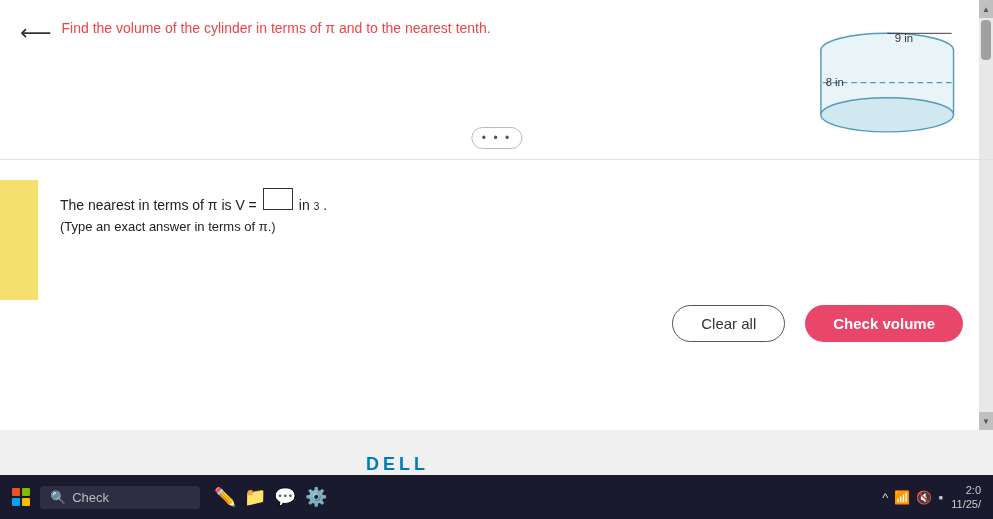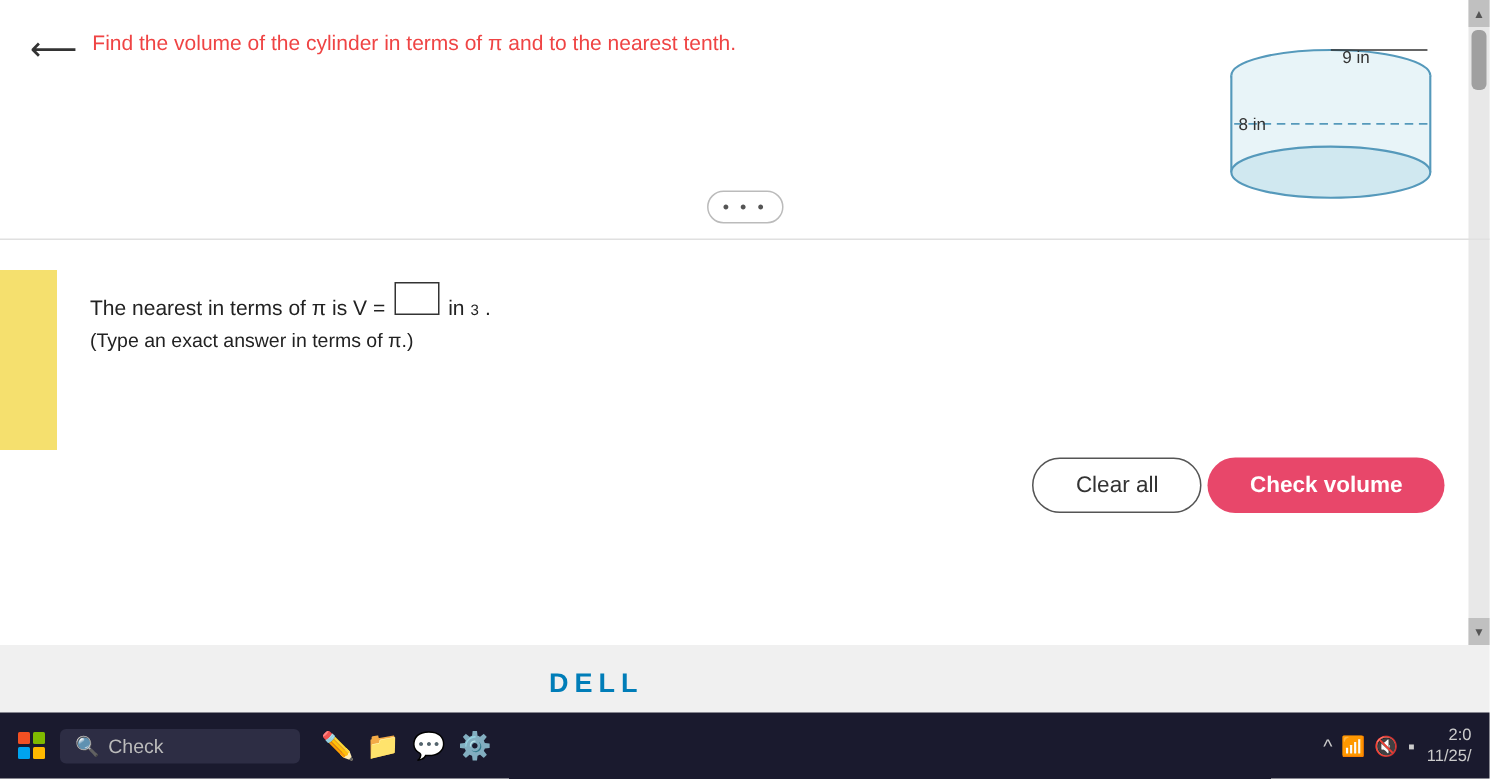--- a/index.html
+++ b/index.html
@@ -127,21 +127,21 @@
       background: #f5e06e;
       height: 120px;
     }
 
     
     .button-area {
       position: absolute;
       bottom: 88px;
       right: 30px;
       display: flex;
-      gap: 4px;
+      gap: 20px;
       align-items: flex-start;
     }
 
     .clear-btn {
       background: white;
       border: 1.5px solid #555;
       border-radius: 20px;
       padding: 9px 28px;
       font-size: 15px;
       color: #333;
@@ -300,21 +300,21 @@
 
     
     .dell-bar {
       position: absolute;
       bottom: 44px;
       left: 0;
       width: 795px;
       height: 30px;
       background: #f0f0f0;
       display: flex;
-      align-items: flex-start;
+      align-items: flex-end;
       justify-content: center;
     }
 
     .dell-logo {
       font-size: 18px;
       font-weight: 900;
       letter-spacing: 4px;
       color: #007db8;
       font-family: 'Arial Black', sans-serif;
     }

